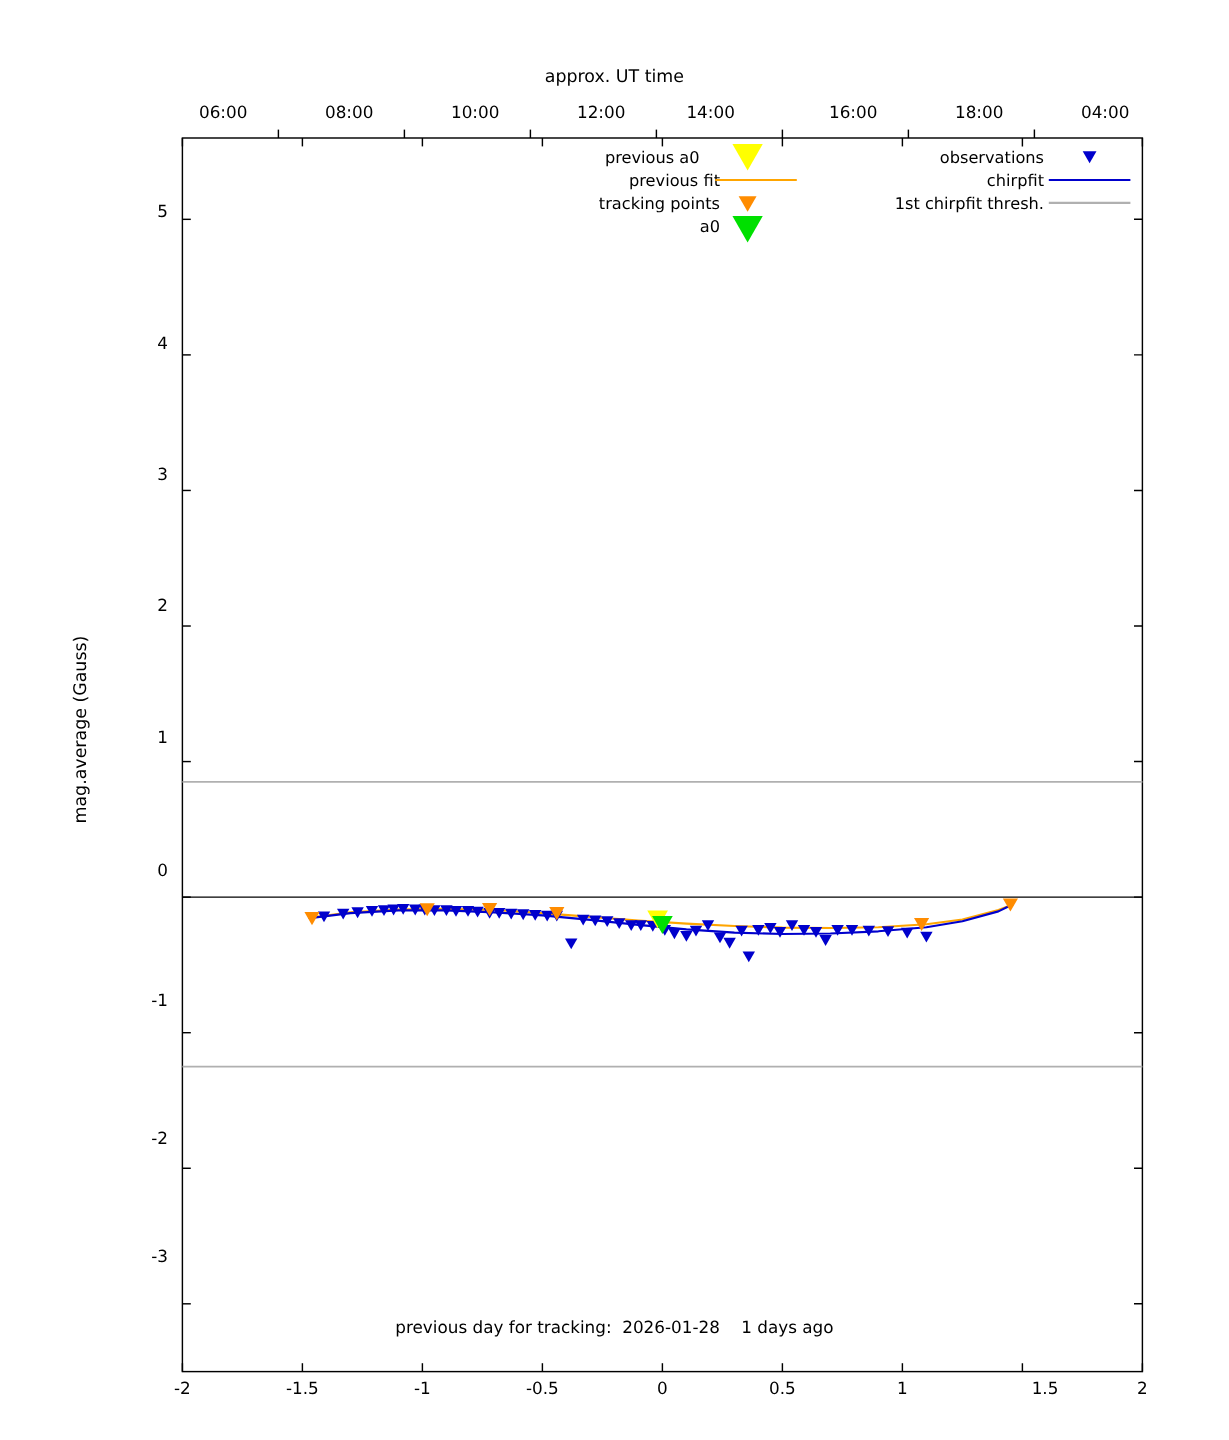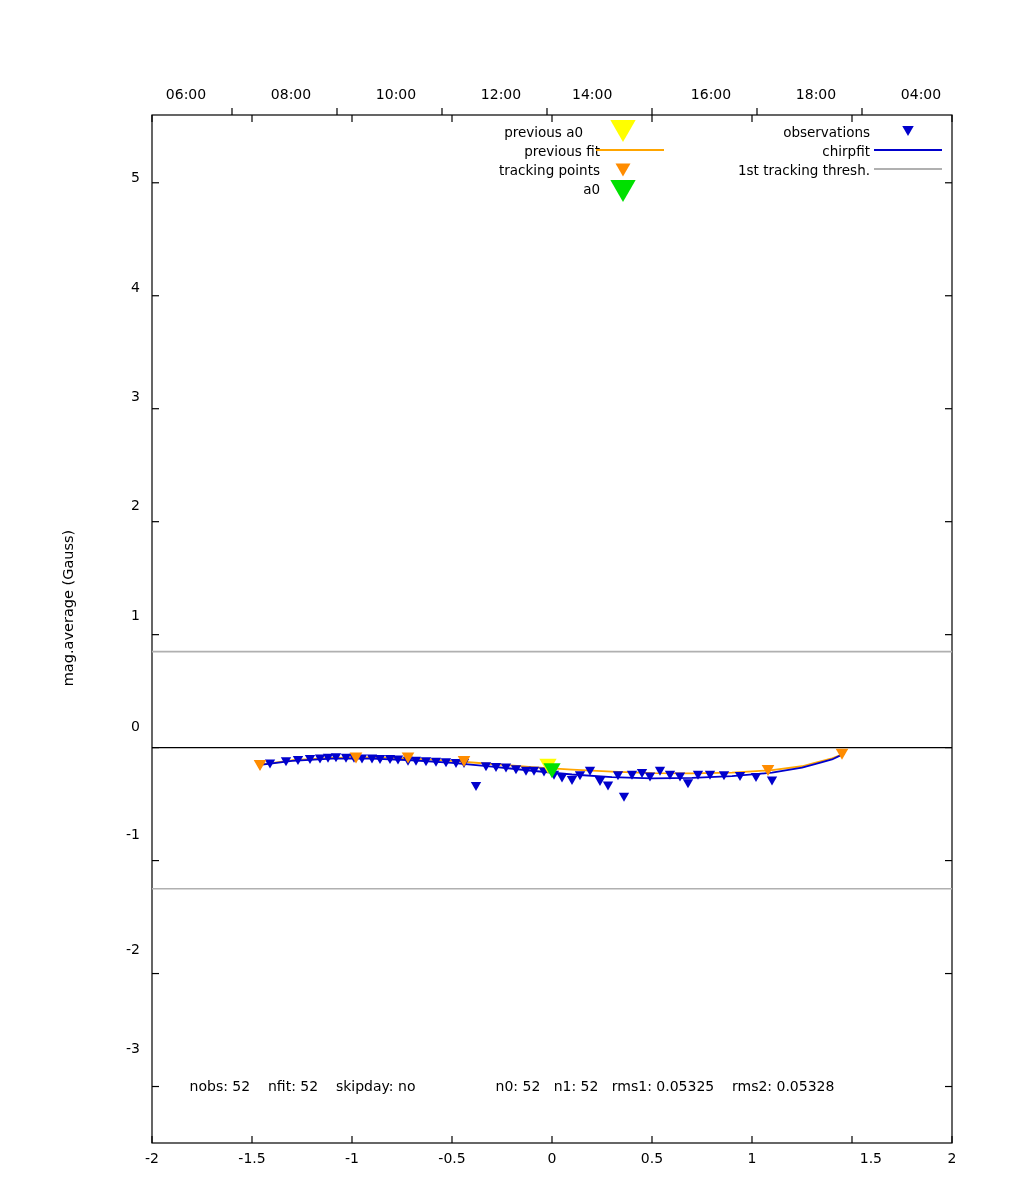--- a/index.html
+++ b/index.html
@@ -72,20 +72,21 @@
     white-space: nowrap;
     text-align: right;
   }
   svg { display: block; }
 </style>
 </head>
 <body>
 
 <div id="figure">
 
+  <div class="top-axis-label">approx. UT time</div>
   <div class="ylabel">mag.average (Gauss)</div>
 
   <div class="tick-label" style="left:152px; top:86px; width:68px; text-align:center;">06:00</div>
   <div class="tick-label" style="left:257px; top:86px; width:68px; text-align:center;">08:00</div>
   <div class="tick-label" style="left:362px; top:86px; width:68px; text-align:center;">10:00</div>
   <div class="tick-label" style="left:467px; top:86px; width:68px; text-align:center;">12:00</div>
   <div class="tick-label" style="left:572px; top:86px; width:68px; ">14:00</div>
   <div class="tick-label" style="left:677px; top:86px; width:68px; text-align:center;">16:00</div>
   <div class="tick-label" style="left:782px; top:86px; width:68px; text-align:center;">18:00</div>
   <div class="tick-label" style="left:887px; top:86px; width:68px; text-align:center;">04:00</div>
@@ -109,23 +110,23 @@
   <div class="tick-label" style="left:100px; top:388px; width:40px; text-align:right;">3</div>
   <div class="tick-label" style="left:100px; top:279px; width:40px; text-align:right;">4</div>
   <div class="tick-label" style="left:100px; top:169px; width:40px; text-align:right;">5</div>
 
   <div class="legend-label" style="left:403px; top:124px; width:180px;">previous a0</div>
   <div class="legend-label" style="left:420px; top:143px; width:180px;">previous fit</div>
   <div class="legend-label" style="left:420px; top:162px; width:180px;">tracking points</div>
   <div class="legend-label" style="left:420px; top:181px; width:180px;">a0</div>
   <div class="legend-label" style="left:690px; top:124px; width:180px;">observations</div>
   <div class="legend-label" style="left:690px; top:143px; width:180px;">chirpfit</div>
-  <div class="legend-label" style="left:690px; top:162px; width:180px;">1st tracking thresh.</div>
-
-  <div class="footer-line" style="left:0; top:1078px; width:1024px; text-align:center;">nobs: 52    nfit: 52    skipday: no                  n0: 52   n1: 52   rms1: 0.05325    rms2: 0.05328</div>
+  <div class="legend-label" style="left:690px; top:162px; width:180px;">1st chirpfit thresh.</div>
+
+  <div class="footer-line" style="left:0; top:1099px; width:1024px; text-align:center;">previous day for tracking:  2026-01-28    1 days ago</div>
 
   <svg id="plot" width="1024" height="1200" style="position:absolute;left:0;top:0;">
     <g id="axes-frame">
       <rect x="152" y="115" width="800" height="1028" fill="none" stroke="#000000" stroke-width="1.2"></rect>
     </g>
     <g id="ticks">
         <line x1="152" y1="1143" x2="152" y2="1136" stroke="#000" stroke-width="1.2"></line>
         <line x1="152" y1="115" x2="152" y2="122" stroke="#000" stroke-width="1.2"></line>
         <line x1="252" y1="1143" x2="252" y2="1136" stroke="#000" stroke-width="1.2"></line>
         <line x1="252" y1="115" x2="252" y2="122" stroke="#000" stroke-width="1.2"></line>

